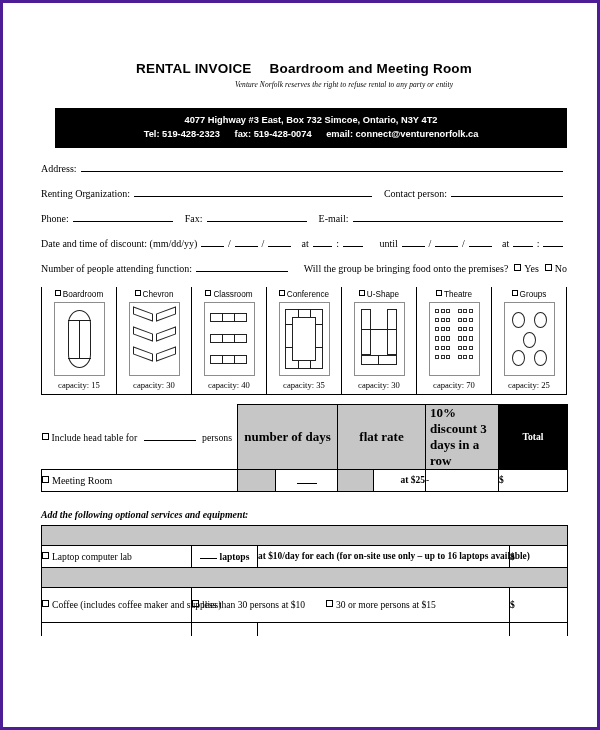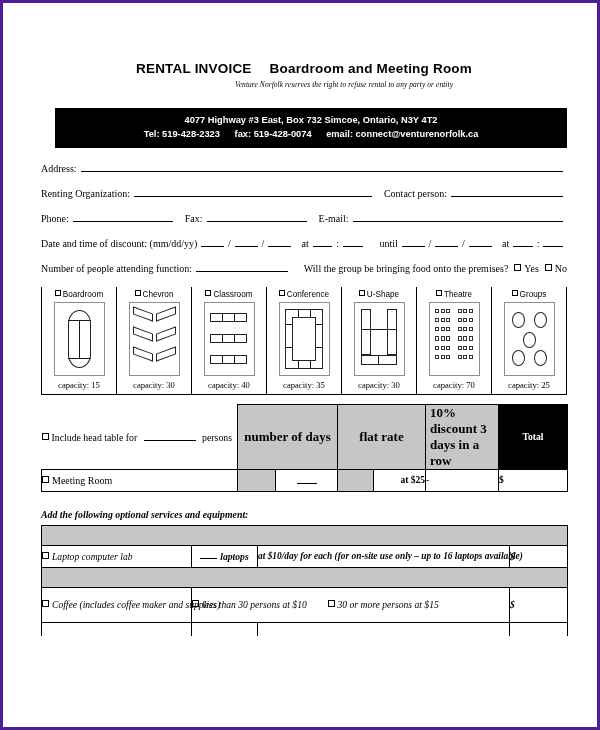--- a/index.html
+++ b/index.html
@@ -206,21 +206,21 @@
     margin-bottom: 5px;
   }
   .otable {
     width: 526px;
     border-collapse: collapse;
     table-layout: fixed;
     font-size: 9.6px;
   }
   .otable td { border: 1px solid #000; padding: 0; vertical-align: middle; }
   .band td { background: #c6c6c6; height: 19px; border-left: 1px solid #000; border-right: 1px solid #000; }
-  .orow td { height: 21px; font-style: italic; }
+  .orow td { height: 21px; }
   .o-label { padding-left: 5px; white-space: nowrap; }
   .o-qty { text-align: center; font-weight: bold; }
   .o-qty .blank {
     display: inline-block;
     width: 17px;
     border-bottom: 1.4px solid #000;
     height: 8px;
     margin-right: 3px;
     position: relative;
     top: -1px;

